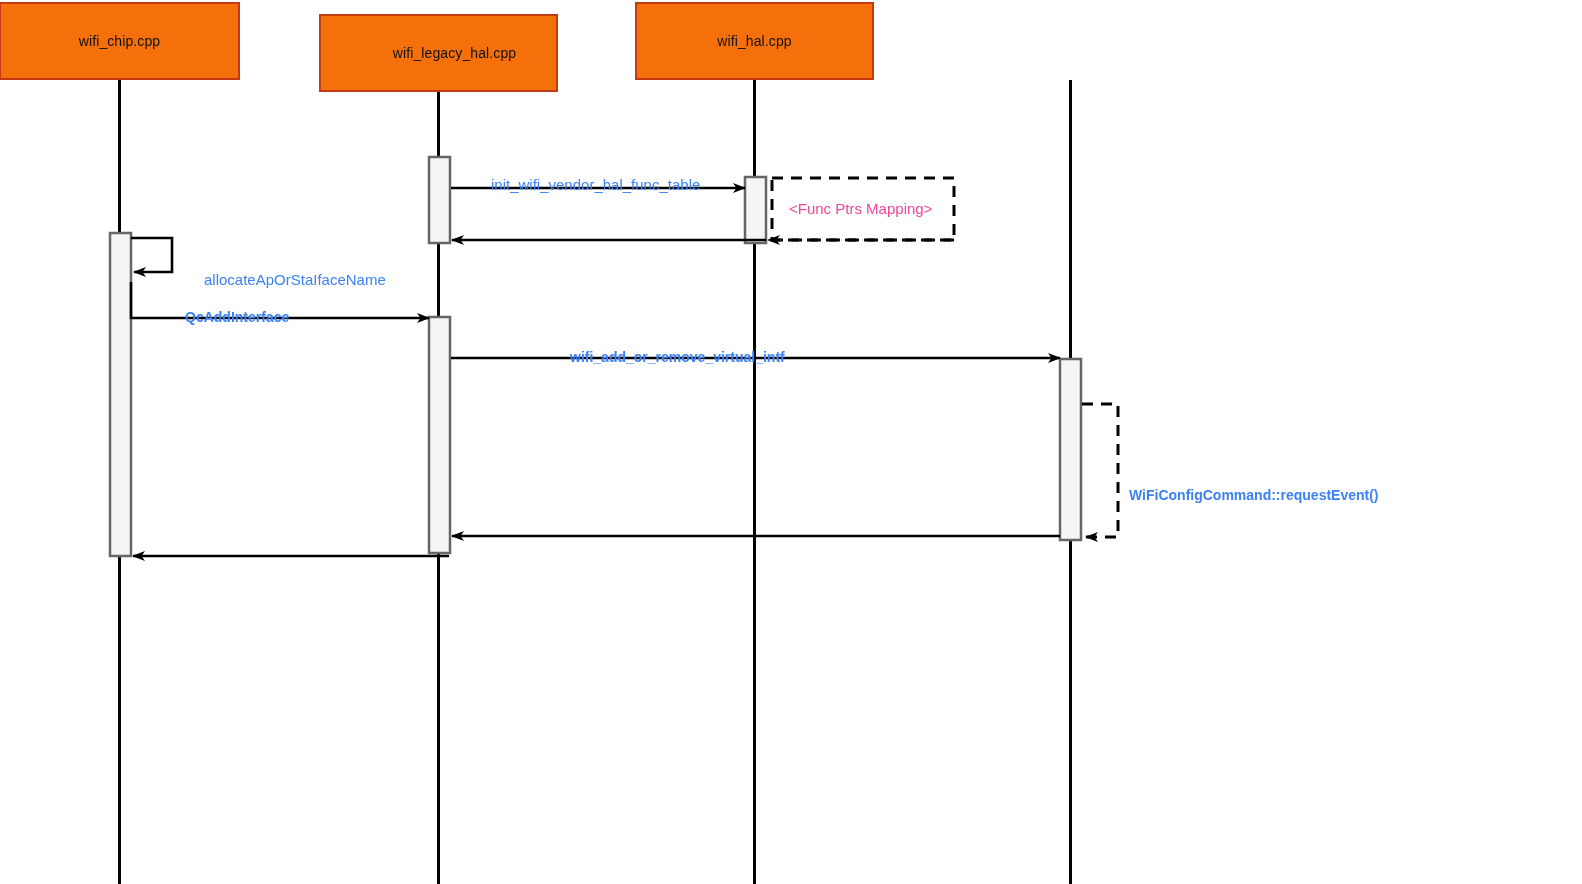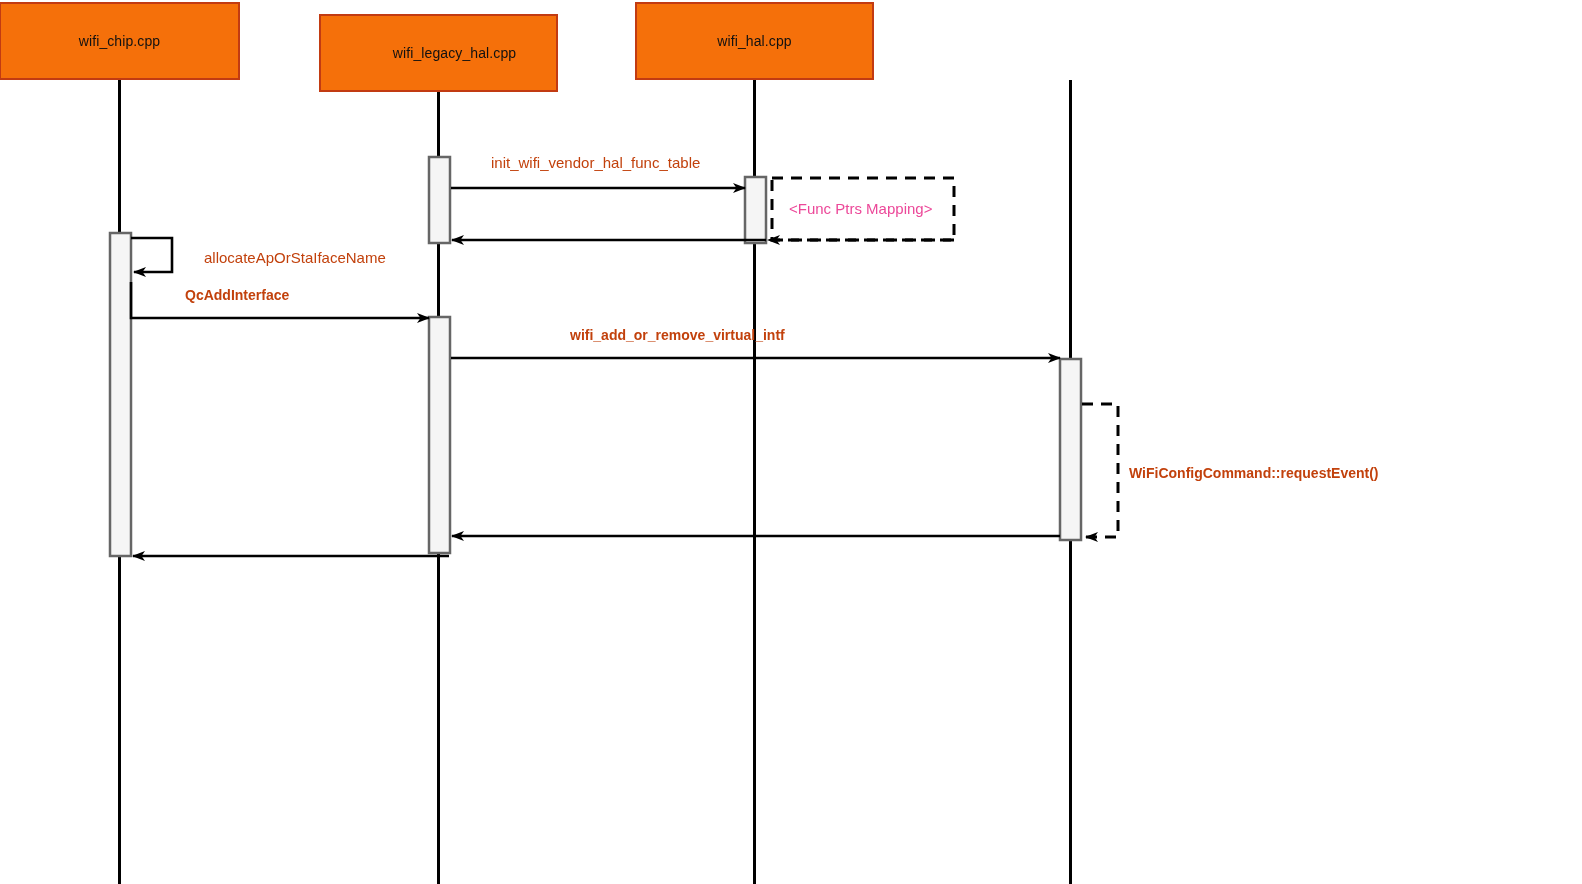--- a/index.html
+++ b/index.html
@@ -38,23 +38,24 @@
   .participant-label {
     font-family: "Liberation Sans", sans-serif;
     font-size: 14px;
     color: #111111;
     white-space: nowrap;
     letter-spacing: 0.1px;
   }
   .msg-label {
     position: absolute;
     font-family: "Liberation Sans", sans-serif;
-    color: #c2410c;
+    color: #3b82f6;
     white-space: nowrap;
     line-height: 1;
+    margin-top: 22px;
   }
   .msg-label.small {
     font-size: 15px;
   }
   .msg-label.big {
     font-size: 14px;
     font-weight: bold;
   }
   .note-label {
     position: absolute;

